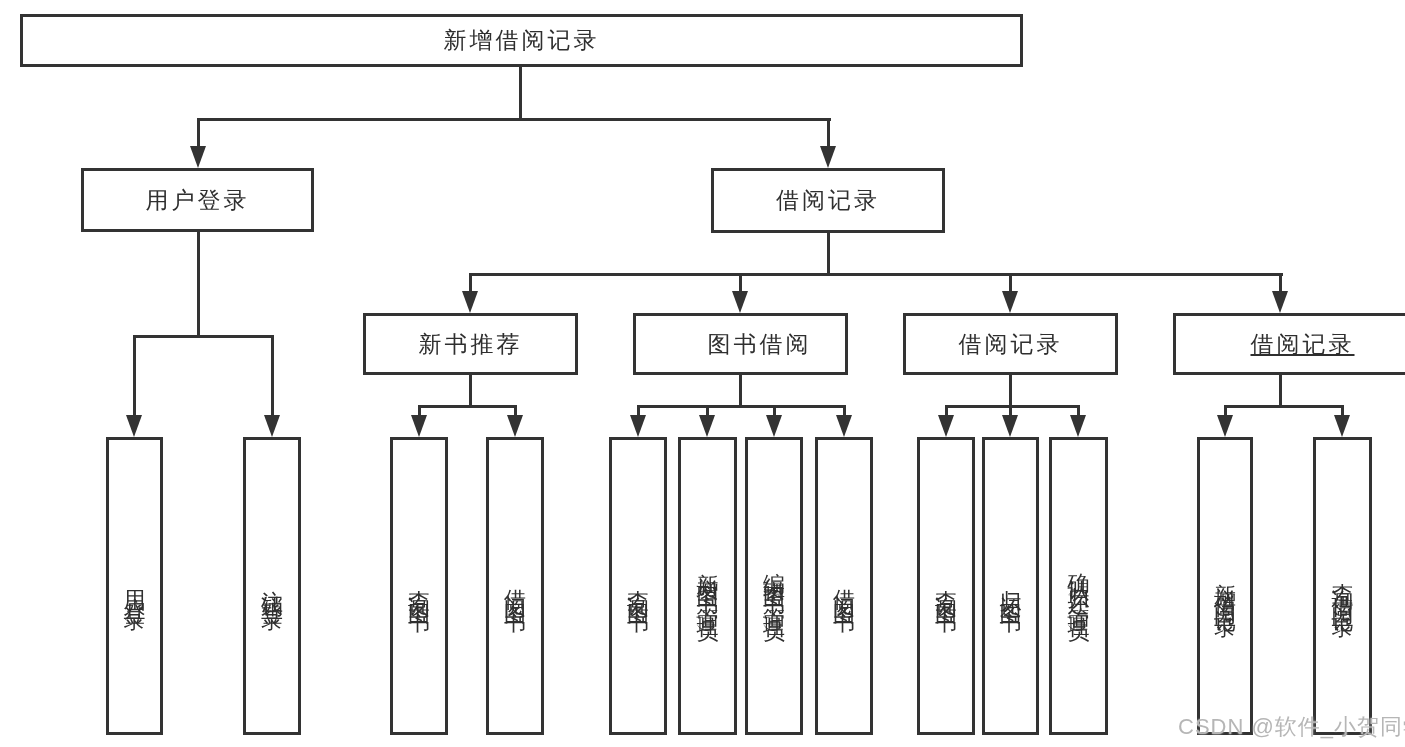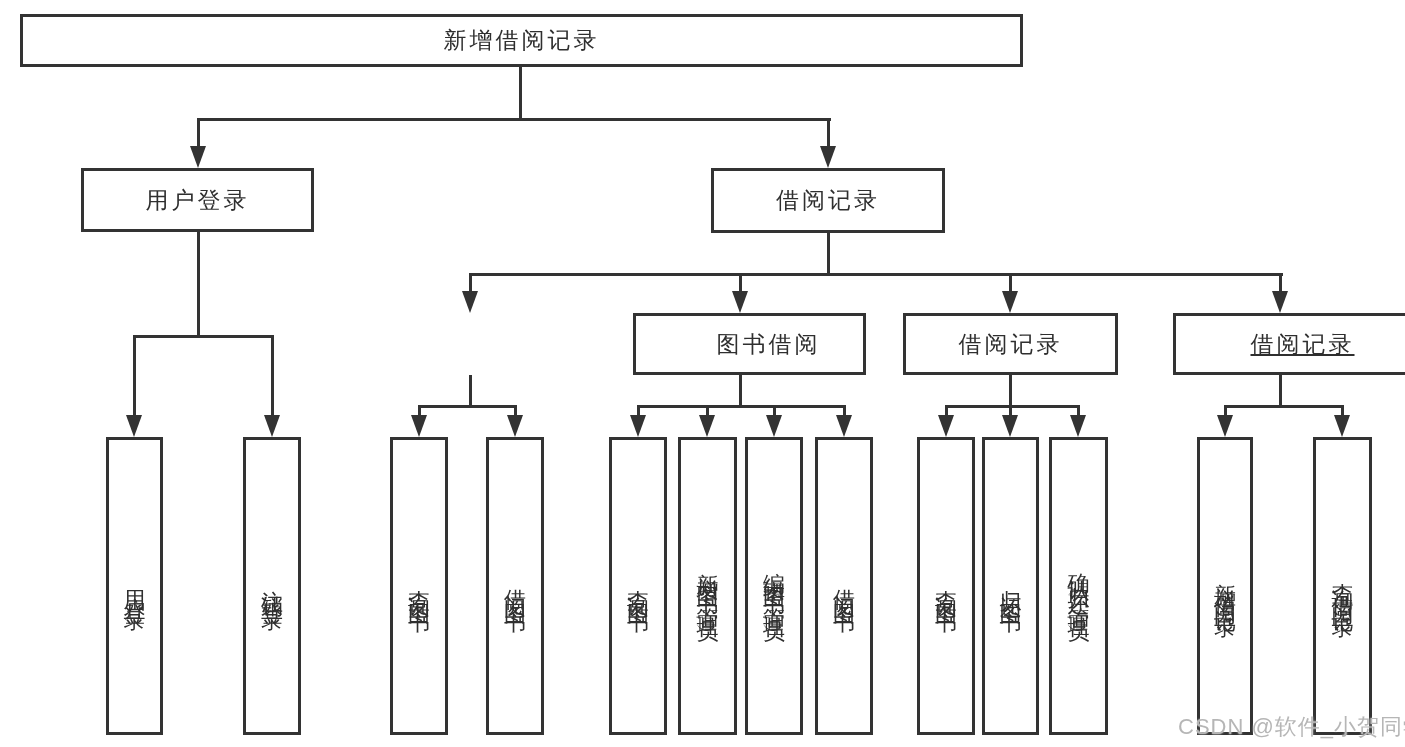--- a/index.html
+++ b/index.html
@@ -41,22 +41,25 @@
   </div>
 
   <div class="node" style="left:81px;top:168px;width:233px;height:64px;">
     <span>用户登录</span>
   </div>
 
   <div class="node" style="left:711px;top:168px;width:234px;height:65px;">
     <span>借阅记录</span>
   </div>
 
+  <div class="node" style="left:363px;top:313px;width:215px;height:62px;">
+    <span>新书推荐</span>
+  </div>
 
-  <div class="node" style="left:633px;top:313px;width:233px;height:62px;padding-left:38px;">
+  <div class="node" style="left:633px;top:313px;width:215px;height:62px;padding-left:38px;">
     <span>图书借阅</span>
   </div>
 
   <div class="node" style="left:903px;top:313px;width:215px;height:62px;">
     <span>借阅记录</span>
   </div>
 
   <div class="node" style="left:1173px;top:313px;width:259px;height:62px;text-decoration:underline;">
     <span>借阅记录</span>
   </div>

